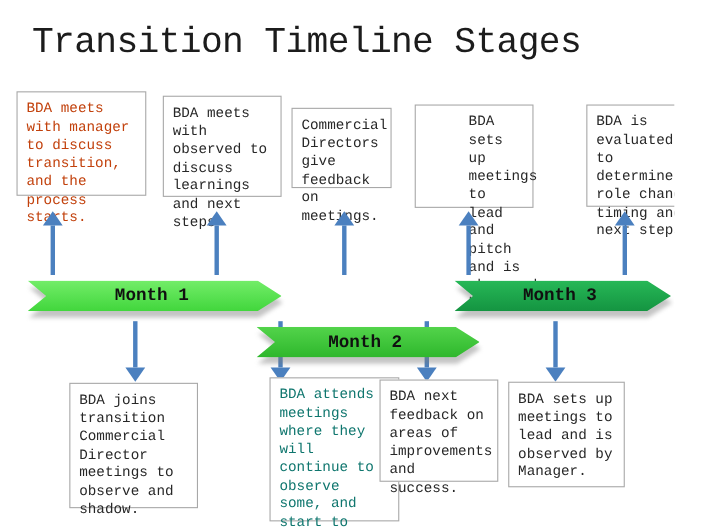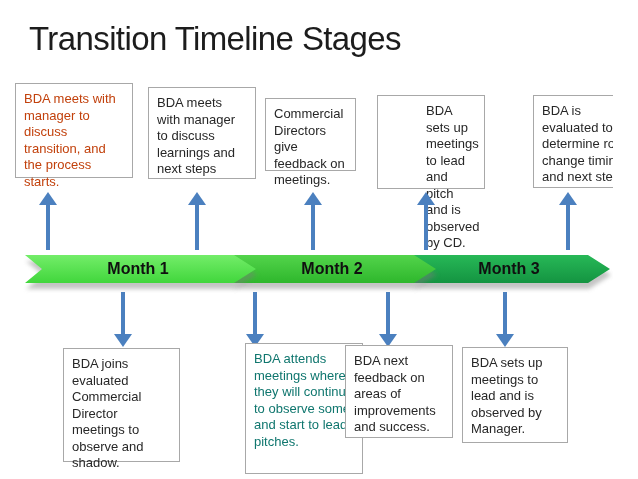--- a/index.html
+++ b/index.html
@@ -1,18 +1,18 @@
 <!DOCTYPE html>
 <html style="--arrow-blue: #4b80bf;"><head>
 <meta charset="utf-8">
 <style>
   html,body{margin:0;padding:0;background:#fff;}
   .slide{
     position:relative;width:613px;height:479px;background:#ffffff;overflow:hidden;
-    font-family:Liberation Sans, sans-serif;
+    font-family:Liberation Mono, monospace;
   }
   .title{
     position:absolute;left:29px;top:20px;font-size:33px;letter-spacing:-0.6px;
     color:#1c1c1c;white-space:nowrap;
   }
   .stage-box{
     position:absolute;box-sizing:border-box;background:#fff;
     border:1px solid #a8a8a8;padding:7px 8px;
     font-size:13px;line-height:16.5px;color:#272727;
   }
@@ -32,39 +32,39 @@
   .arrow .shaft{width:4px;flex:1;background:var(--arrow-blue,#4b80bf);}
   .arrow .head{width:0;height:0;border-left:9px solid transparent;border-right:9px solid transparent;}
   .arrow.up .head{border-bottom:13px solid var(--arrow-blue,#4b80bf);}
   .arrow.down .head{border-top:13px solid var(--arrow-blue,#4b80bf);}
   .au{top:192px;height:58px;}
   .ad{top:292px;height:55px;}
   
   .timeline{position:absolute;left:25px;top:255px;width:585px;height:28px;}
   .seg-wrap{position:absolute;top:0;height:28px;filter:drop-shadow(1px 6px 2px rgba(125,125,125,0.45));}
   .sw0{left:0;width:231px;z-index:3;}
-  .sw1{left:208px;width:203px;z-index:2;}
+  .sw1{left:208px;width:203px;z-index:2;margin-top:42px;}
   .sw2{left:388px;width:197px;z-index:1;text-align:right;}
   .seg{
     width:100%;height:100%;
     clip-path:polygon(0 0, calc(100% - 22px) 0, 100% 50%, calc(100% - 22px) 100%, 0 100%, 17px 50%);
     display:flex;align-items:center;justify-content:center;
     padding-left:17px;padding-right:22px;box-sizing:border-box;
   }
   .seg-label{font-size:16px;font-weight:bold;color:#101010;white-space:nowrap;}
 </style>
 </head>
 <body>
 
 <div class="slide">
 
   <div class="title" style="color: rgb(28, 28, 28);">Transition Timeline Stages</div>
 
   <div class="stage-box tb0" style="border-color: rgb(168, 168, 168); color: #c2410c;">BDA meets with manager to discuss transition, and the process starts.</div>
-  <div class="stage-box tb1" style="border-color: rgb(168, 168, 168); color: rgb(39, 39, 39);">BDA meets with manager to discuss learnings and next steps</div>
+  <div class="stage-box tb1" style="border-color: rgb(168, 168, 168); color: rgb(39, 39, 39);">BDA meets with observed to discuss learnings and next steps</div>
   <div class="stage-box tb2" style="border-color: rgb(168, 168, 168); color: rgb(39, 39, 39);">Commercial Directors give feedback on meetings.</div>
   <div class="stage-box tb3" style="border-color: rgb(168, 168, 168); color: rgb(39, 39, 39);">BDA sets up meetings to lead and pitch and is observed by CD.</div>
   <div class="stage-box tb4" style="border-color: rgb(168, 168, 168); color: rgb(39, 39, 39);">BDA is evaluated to determine role change timing and next steps.</div>
 
   <div class="arrow up au" style="left:39px">
       <div class="head"></div>
       <div class="shaft"></div>
     </div>
   <div class="arrow up au" style="left:188px">
       <div class="head"></div>
@@ -111,18 +111,18 @@
     </div>
   <div class="arrow down ad" style="left:379px">
       <div class="shaft"></div>
       <div class="head"></div>
     </div>
   <div class="arrow down ad" style="left:496px">
       <div class="shaft"></div>
       <div class="head"></div>
     </div>
 
-  <div class="stage-box bb0" style="border-color: rgb(168, 168, 168); color: rgb(39, 39, 39);">BDA joins evaluated Commercial Director meetings to observe and shadow.</div>
+  <div class="stage-box bb0" style="border-color: rgb(168, 168, 168); color: rgb(39, 39, 39);">BDA joins transition Commercial Director meetings to observe and shadow.</div>
   <div class="stage-box bb1" style="border-color: rgb(168, 168, 168); color: #0f766e; margin-left: 33px;">BDA attends meetings where they will continue to observe some, and start to lead pitches.</div>
   <div class="stage-box bb2" style="border-color: rgb(168, 168, 168); color: rgb(39, 39, 39);">BDA next feedback on areas of improvements and success.</div>
   <div class="stage-box bb3" style="border-color: rgb(168, 168, 168); color: rgb(39, 39, 39);">BDA sets up meetings to lead and is observed by Manager.</div>
 
 </div>
 
 </body></html>

